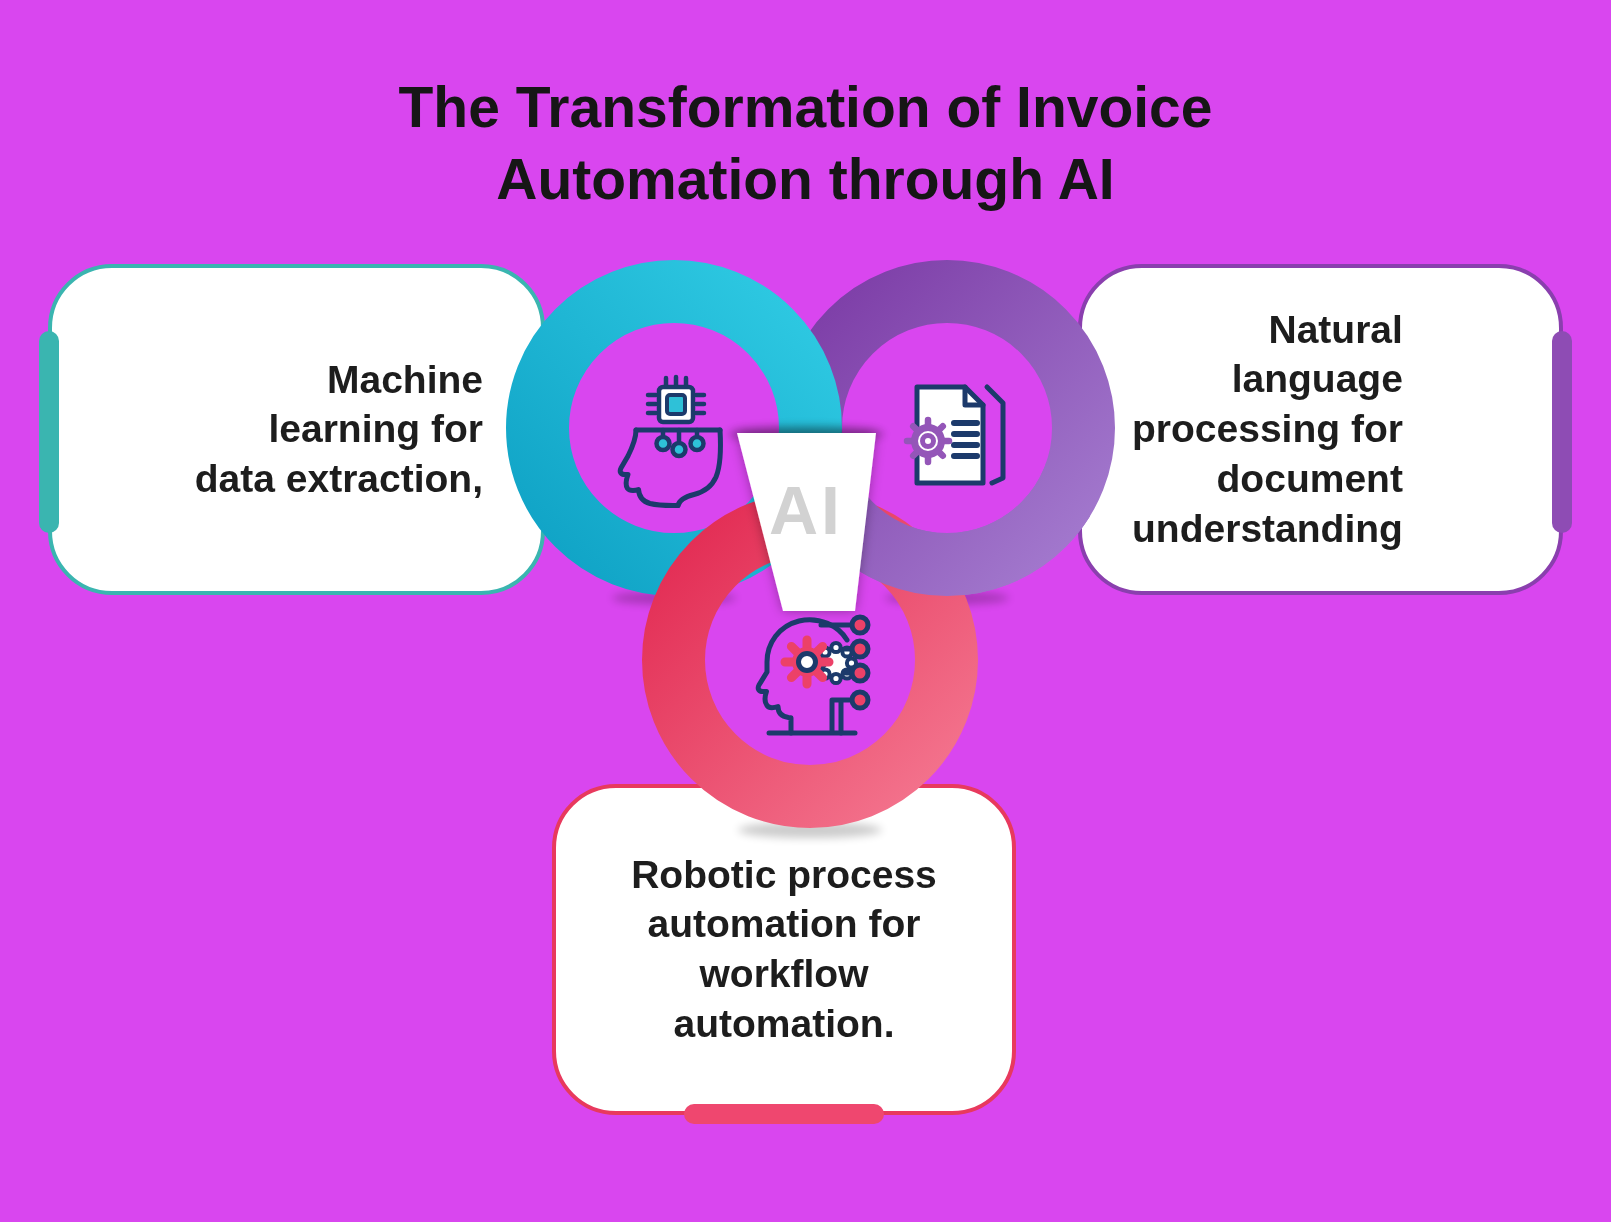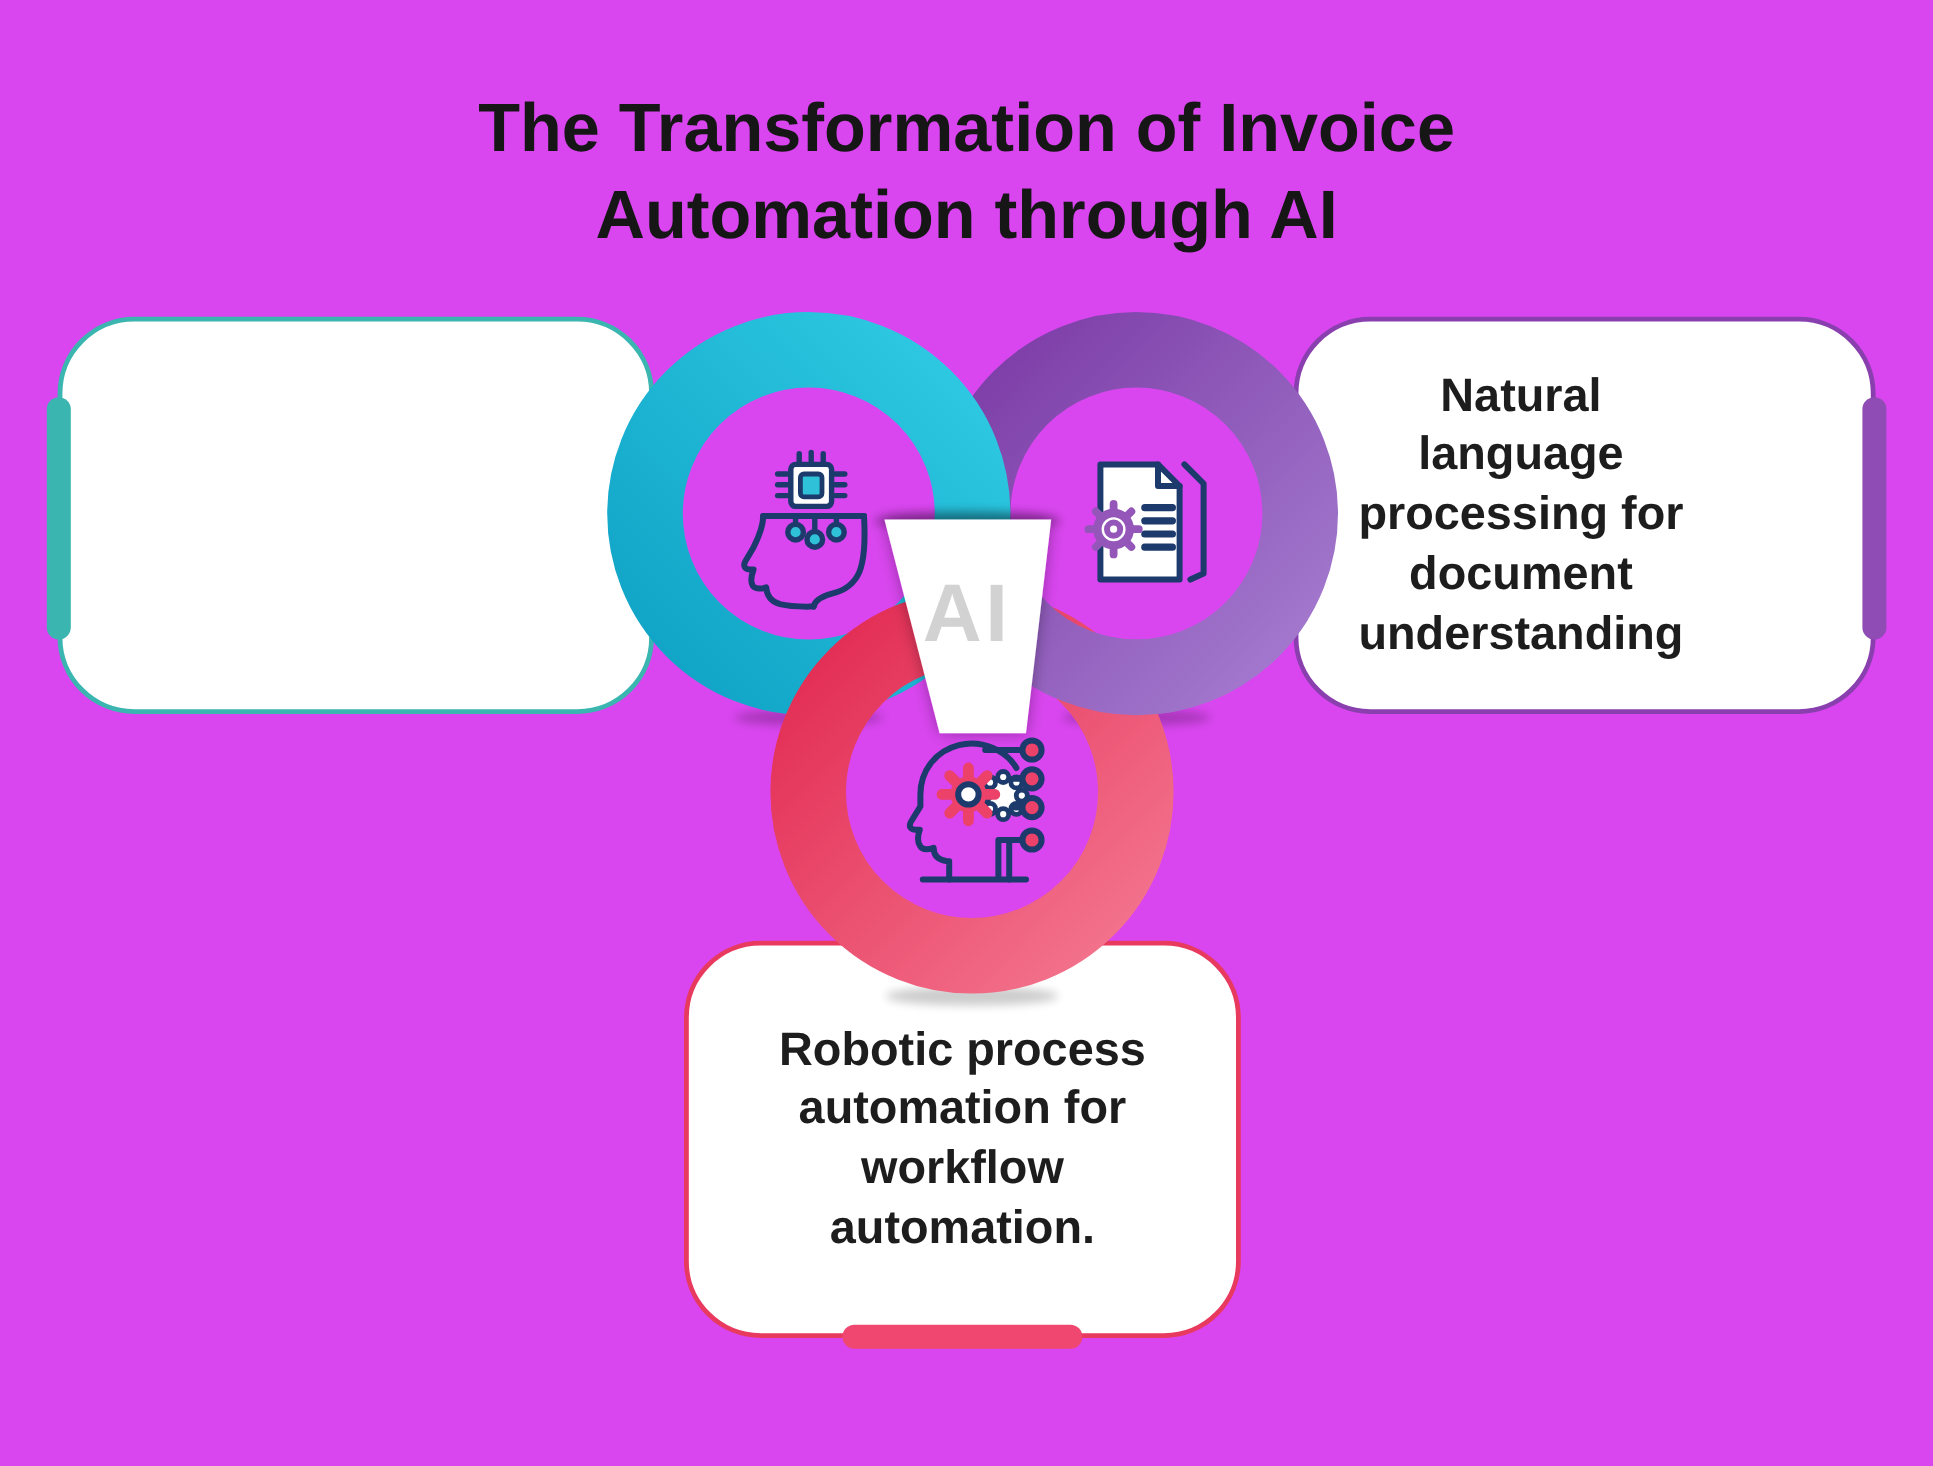--- a/index.html
+++ b/index.html
@@ -8,27 +8,27 @@
     font-family:"Liberation Sans", sans-serif;
   }
   .title{
     position:absolute;left:0;right:0;top:72px;margin:0;
     text-align:center;font-size:57px;font-weight:800;line-height:1.26;
     color:#161616;white-space:pre-line;letter-spacing:0px;
   }
   .card{position:absolute;background:#ffffff;border-radius:64px;}
   .card-left{left:48px;top:264px;width:489px;height:323px;border:4px solid #3AB5B0;}
   .card-right{left:1078px;top:264px;width:477px;height:323px;border:4px solid #8A3FAE;}
-  .card-bottom{left:570px;top:784px;width:456px;height:323px;border:4px solid #E8395E;}
+  .card-bottom{left:552px;top:784px;width:456px;height:323px;border:4px solid #E8395E;}
   .card-text{
     position:absolute;top:50%;transform:translateY(-50%);
     font-size:39px;font-weight:700;line-height:1.28;color:#1d1d1d;white-space:pre-line;
   }
   .card-left .card-text{right:58px;text-align:right;}
-  .card-right .card-text{left:50px;text-align:center;}
+  .card-right .card-text{left:50px;text-align:right;}
   .card-bottom .card-text{left:0;right:0;text-align:center;}
   .accent-bar{position:absolute;border-radius:11px;}
   .card-left .accent-bar{left:-13px;top:63px;width:20px;height:202px;background:#3AB5B0;}
   .card-right .accent-bar{right:-13px;top:63px;width:20px;height:202px;background:#8E4CB4;}
   .card-bottom .accent-bar{left:50%;transform:translateX(-50%);bottom:-13px;width:200px;height:20px;background:#EF476F;}
   .center-art{position:absolute;left:0;top:0;width:1611px;height:1222px;pointer-events:none;}
   .ai-label{
     font-family:"Liberation Sans", sans-serif;
     font-size:68px;font-weight:800;letter-spacing:3px;fill:#D2D2D2;
   }
@@ -36,20 +36,23 @@
 </head>
 <body>
 
 <div class="canvas">
 
   <h1 class="title">The Transformation of Invoice
 Automation through AI</h1>
 
   <div class="card card-left">
     <div class="accent-bar"></div>
+    <div class="card-text">Machine
+learning for
+data extraction,</div>
   </div>
 
   <div class="card card-right">
     <div class="accent-bar"></div>
     <div class="card-text">Natural
 language
 processing for
 document
 understanding</div>
   </div>

